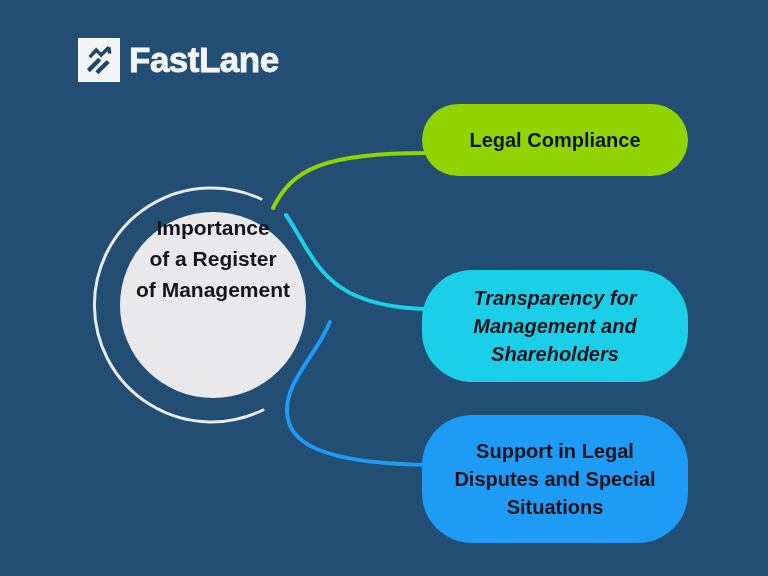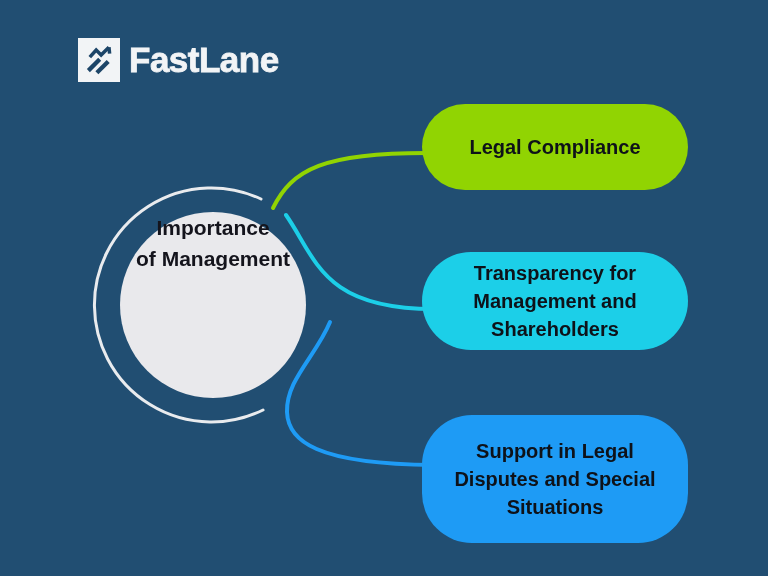--- a/index.html
+++ b/index.html
@@ -57,22 +57,22 @@
   .pill {
     position: absolute;
     left: 422px;
     width: 266px;
     border-radius: 50px;
     display: flex;
     align-items: center;
     justify-content: center;
     text-align: center;
   }
-  .pill-1 { top: 104px; height: 86px; }
-  .pill-2 { top: 252px; height: 98px; }
+  .pill-1 { top: 104px; height: 72px; }
+  .pill-2 { top: 270px; height: 112px; font-style: italic; }
   .pill-3 { top: 415px; height: 128px; }
   .pill .pill-label {
     width: 234px;
     font-size: 20px;
     font-weight: 700;
     line-height: 28px;
     color: #0e1219;
   }
 </style>
 </head>
@@ -98,20 +98,21 @@
           <path d="M 11 20 L 20 10 L 27 17 L 38 6"></path>
           <path d="M 38 6 L 39 15"></path>
         </g>
       </svg>
     </div>
     <div class="logo-text">FastLane</div>
   </div>
 
   <div class="center-circle" style="background: rgb(233, 233, 236);">
     <span class="line">Importance</span>
+    <span class="line">of a Register</span>
     <span class="line">of Management</span>
   </div>
 
   <div class="pill pill-1" style="background: rgb(145, 212, 2);">
     <span class="pill-label">Legal Compliance</span>
   </div>
   <div class="pill pill-2" style="background: rgb(28, 207, 232);">
     <span class="pill-label">Transparency for Management and Shareholders</span>
   </div>
   <div class="pill pill-3" style="background: rgb(30, 155, 245);">

